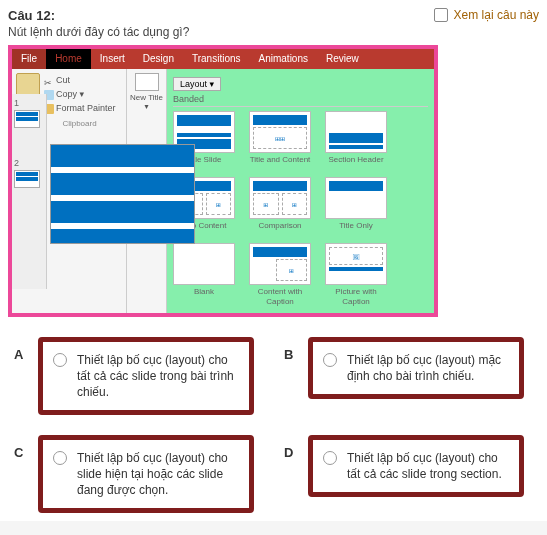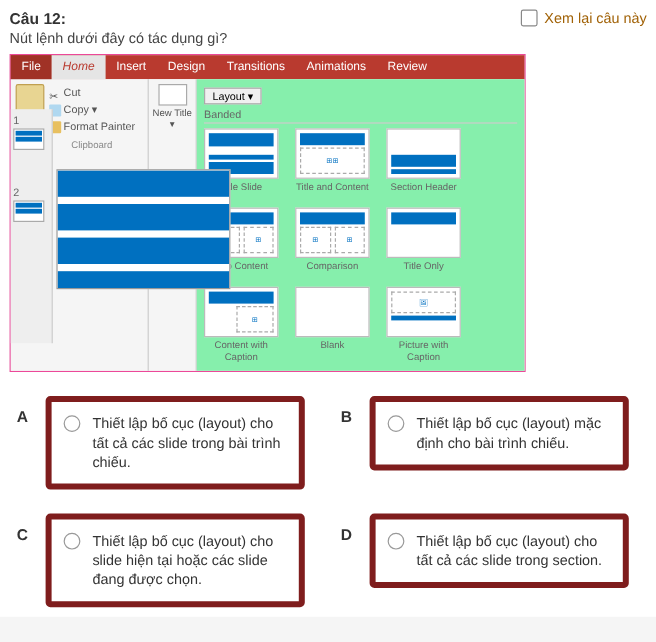--- a/index.html
+++ b/index.html
@@ -4,25 +4,25 @@
 <style>
   * { box-sizing: border-box; margin: 0; padding: 0; }
   body { font-family: Arial, sans-serif; background: #f5f5f5; width: 547px; height: 535px; overflow: hidden; }
   .page { background: #fff; padding: 8px; }
   .header { display: flex; justify-content: space-between; align-items: flex-start; margin-bottom: 4px; }
   .q-title { font-weight: bold; font-size: 13px; color: #333; }
   .q-prompt { font-size: 12px; color: #444; margin-top: 2px; }
   .review { display: flex; align-items: center; gap: 6px; font-size: 12px; color: #a16207; }
   .checkbox { width: 14px; height: 14px; border: 1.5px solid #888; border-radius: 2px; }
   
-  .ribbon-img { border: 1px solid #ec4899; background: #f0f0f0; margin-top: 6px; position: relative; width: 430px; }
+  .ribbon-img { border: 4px solid #ec4899; background: #f0f0f0; margin-top: 6px; position: relative; width: 430px; }
   .tab-bar { display: flex; background: #b93a2f; height: 20px; font-size: 10px; color: #fff; }
   .tab { padding: 4px 9px; cursor: default; }
   .tab.file { background: #a03226; }
-  .tab.active { background: #e5e5e5; color: #b93a2f; font-style: italic; }
+  .tab.active { background: #000000; color: #b93a2f; }
   
   .ribbon-body { display: flex; background: #f5f5f5; }
   .clip-group { width: 115px; border-right: 1px solid #ccc; padding: 4px; font-size: 9px; color: #555; }
   .clip-row { display: flex; }
   .paste { display: flex; flex-direction: column; align-items: center; margin-right: 4px; }
   .paste-icon { width: 24px; height: 24px; background: #e8d592; border: 1px solid #c0a050; border-radius: 2px; margin-bottom: 2px; }
   .clip-btns { font-size: 9px; line-height: 14px; }
   .clip-btns .c-icon { display: inline-block; width: 10px; height: 10px; vertical-align: middle; margin-right: 2px; }
   .cut-icon { color: #555; }
   .copy-icon { background: #b0d8f0; border-radius: 1px; }
@@ -161,32 +161,32 @@
             <div class="thumb-box">
                 <div class="blue-bar sm"></div>
                 <div style="flex:1"></div>
               </div>
             <div class="thumb-label">Title Only</div>
           </div>
         </div>
 
         <div class="thumb-grid">
           <div class="thumb">
+            <div class="thumb-box"></div>
+            <div class="thumb-label">Blank</div>
+          </div>
+          <div class="thumb">
             <div class="thumb-box">
                 <div class="blue-bar sm"></div>
                 <div class="row2">
                   <div style="flex:1"></div>
                   <div class="plc" style="flex:1.5">⊞</div>
                 </div>
               </div>
             <div class="thumb-label">Content with Caption</div>
-          </div>
-          <div class="thumb">
-            <div class="thumb-box"></div>
-            <div class="thumb-label">Blank</div>
           </div>
           <div class="thumb">
             <div class="thumb-box">
                 <div class="plc" style="flex:1">🖼</div>
                 <div class="blue-bar thin"></div>
                 <div style="flex:0 0 8px"></div>
               </div>
             <div class="thumb-label">Picture with Caption</div>
           </div>
         </div>

